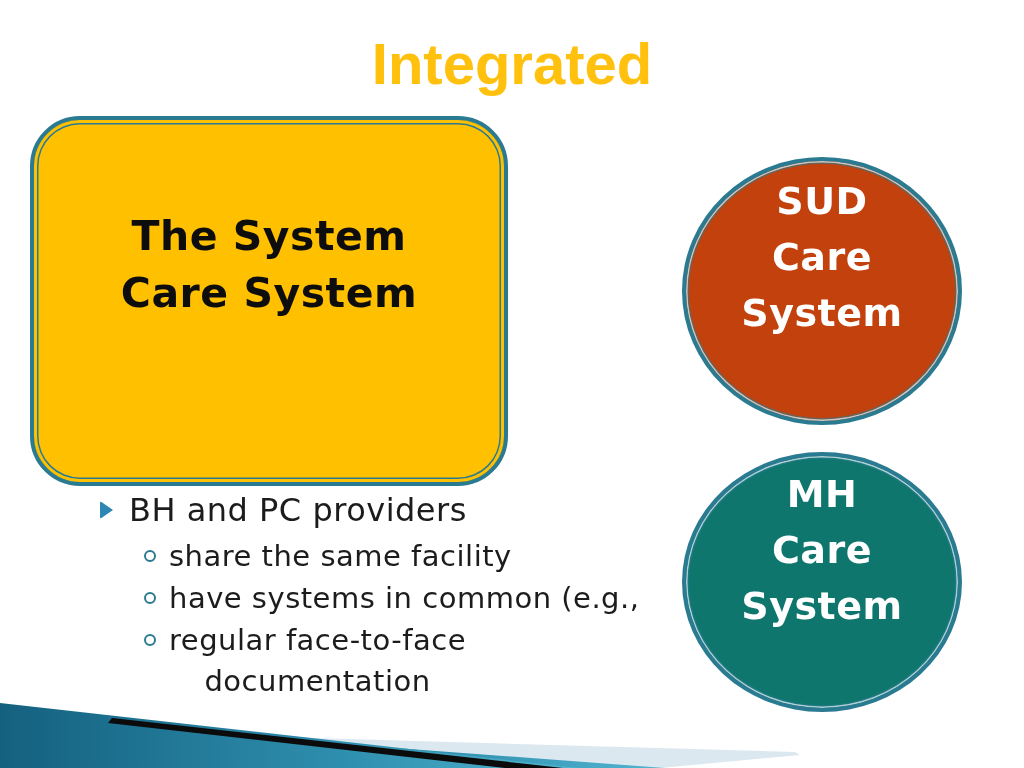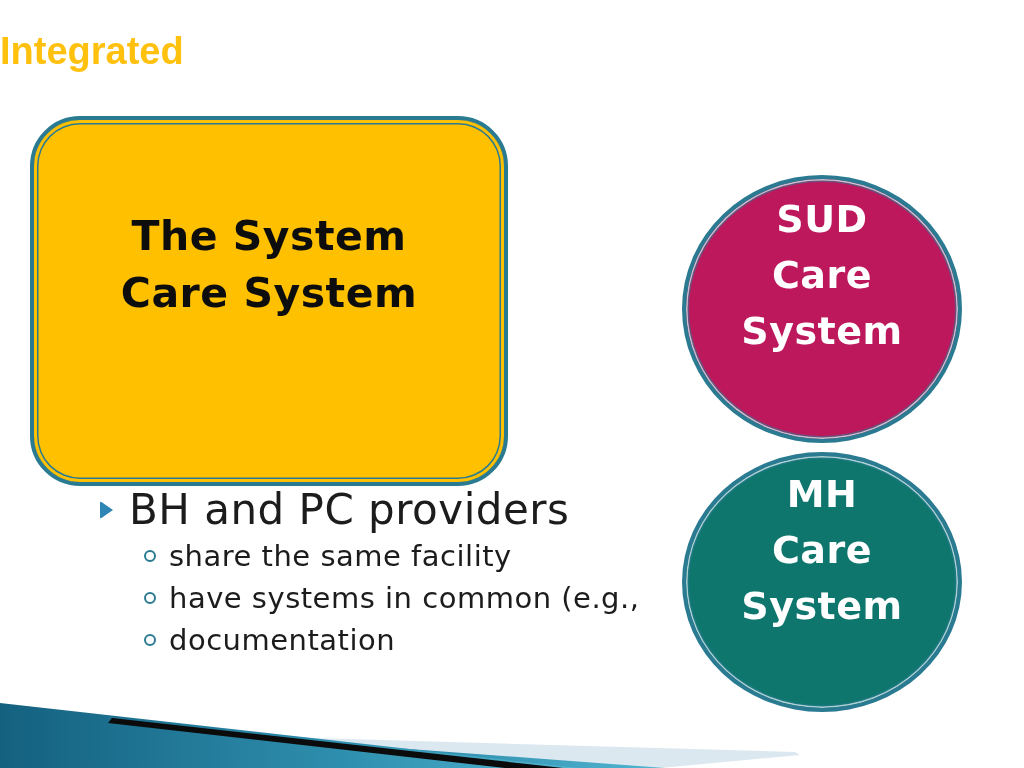--- a/index.html
+++ b/index.html
@@ -4,22 +4,23 @@
 <style>
   html,body{margin:0;padding:0;}
   body{
     width:1024px;height:768px;position:relative;overflow:hidden;
     background:#ffffff;
     font-family:"DejaVu Sans","Liberation Sans",sans-serif;
   }
   
   .slide-title{
     position:absolute;left:0;top:30px;width:1024px;
+    text-align:center;
     font-family:"Liberation Sans",sans-serif;
-    font-size:38px;font-weight:bold;color:#ffc10d;
+    font-size:58px;font-weight:bold;color:#ffc10d;
     letter-spacing:0px;
   }
   
   .primary-box{
     position:absolute;left:30px;top:116px;width:470px;height:362px;
     background:#ffc000;
     border:4px solid #2a7b92;border-radius:50px;
     box-shadow:inset 0 0 0 3px #ffc000, inset 0 0 0 4.5px #2a7b92;
   }
   .primary-box-text{
@@ -29,34 +30,34 @@
   }
   
   .sys-circle{
     position:absolute;left:682px;width:280px;
     border:4px solid #2a7b92;border-radius:50%;
     box-shadow:inset 0 0 0 1.5px rgba(255,255,255,.65), inset 0 0 0 3px rgba(42,123,146,.55);
     text-align:center;color:#ffffff;
     font-size:38px;font-weight:bold;line-height:56px;letter-spacing:0.5px;
     box-sizing:border-box;
   }
-  .circle-sud{top:175px;height:268px;background:#be185d;padding-top:12px;}
+  .circle-sud{top:157px;height:268px;background:#c2410c;padding-top:12px;}
   .circle-mh{top:452px;height:260px;background:#0f766e;padding-top:10px;}
   .circle-line{display:block;}
   
   .bullets{position:absolute;left:98px;top:490px;width:570px;color:#1c1c1c;}
   .b1-row{display:flex;align-items:flex-start;}
   .b1-marker{
     width:0;height:0;margin:11px 16px 0 2px;
     border-left:13px solid #2e86b5;
     border-top:9px solid transparent;
     border-bottom:9px solid transparent;
     border-radius:2px;flex:none;
   }
-  .b1-text{font-size:42px;line-height:40px;letter-spacing:0.5px;}
+  .b1-text{font-size:32px;line-height:40px;letter-spacing:0.5px;}
   .sub-list{margin-left:44px;margin-top:6px;}
   .sub-row{display:flex;align-items:flex-start;margin-bottom:1px;text-align:center;}
   .sub-marker{
     width:8px;height:8px;flex:none;
     margin:14px 13px 0 2px;
     border:2px solid #2a7b92;border-radius:50%;
     background:transparent;
   }
   .sub-text{font-size:29px;line-height:41px;letter-spacing:0.5px;}
   .sub-line{display:block;}
@@ -101,20 +102,21 @@
     </div>
     <div class="sub-row">
       <span class="sub-marker"></span>
       <span class="sub-text">
         <span class="sub-line">have systems in common (e.g.,</span>
       </span>
     </div>
     <div class="sub-row">
       <span class="sub-marker"></span>
       <span class="sub-text">
+        <span class="sub-line">regular face-to-face</span>
         <span class="sub-line">documentation</span>
       </span>
     </div>
   </div>
 </div>
 
 <svg class="deco" viewBox="0 0 1024 80" aria-hidden="true">
   <defs>
     <linearGradient id="tealGrad" x1="0" y1="0" x2="1" y2="0">
       <stop offset="0" stop-color="#14607f"></stop>

